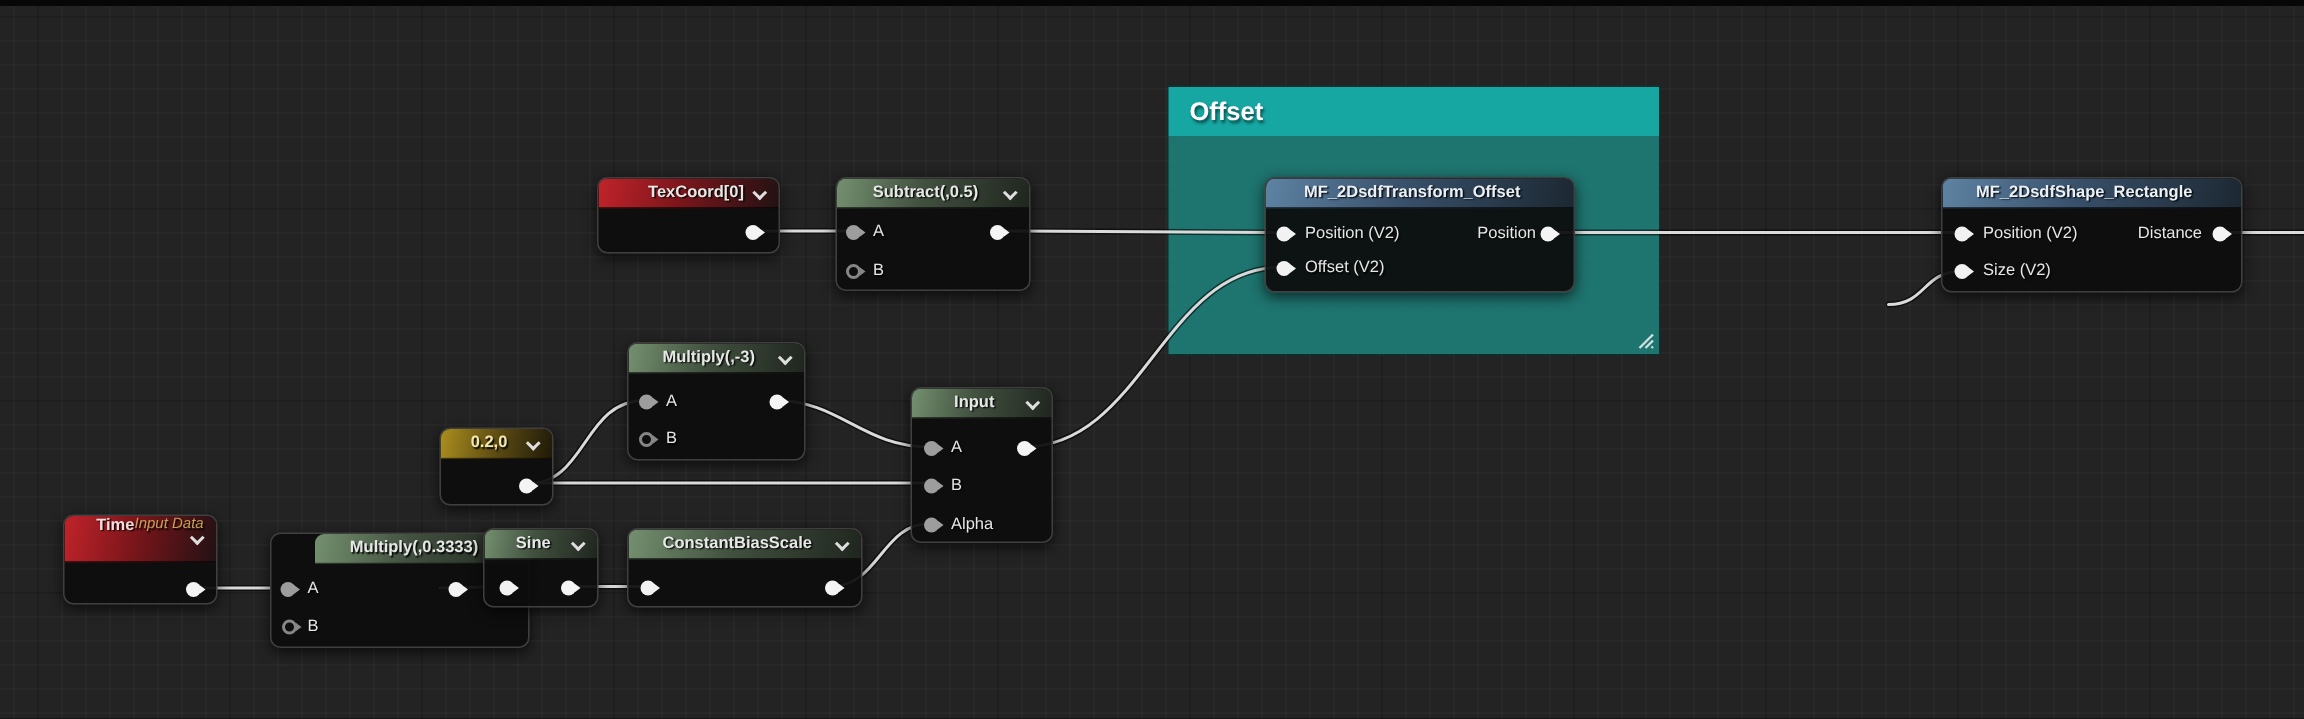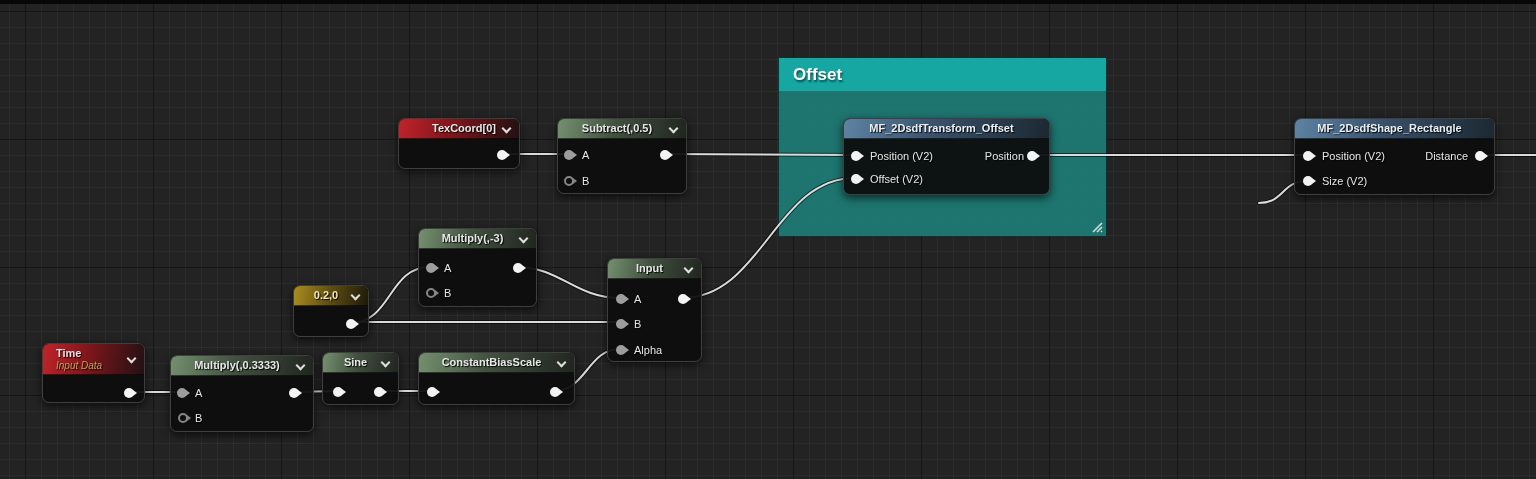--- a/index.html
+++ b/index.html
@@ -36,21 +36,21 @@
   .nhdr{height:19px;border-radius:6px 6px 0 0;display:flex;align-items:center;justify-content:center;
         position:relative;border-bottom:1px solid rgba(0,0,0,.6);}
   .ntitle{font-size:11px;font-weight:bold;color:#e6e8e6;text-shadow:1px 1px 1px rgba(0,0,0,.95);
           line-height:1;white-space:nowrap;padding:0 16px 0 6px;}
   .hdr-red{background:linear-gradient(100deg,#c1232a 0%,#7c161b 45%,#221113 100%);padding-left:20px;}
   .hdr-green{background:linear-gradient(100deg,#74906f 0%,#41503f 45%,#20261f 100%);}
   .hdr-yellow{background:linear-gradient(100deg,#ab8e1e 0%,#5d4c12 50%,#1f1a08 100%);}
   .hdr-blue{background:linear-gradient(100deg,#5e83a3 0%,#38506a 45%,#1c2832 100%);}
   .hdr-yellow .ntitle{color:#f2e8b0;}
   .hdr-blue .ntitle{color:#eaf0f5;}
-  .hdr-time{height:30px;flex-direction:column;align-items:flex-start;justify-content:center;padding-left:13px;}
+  .hdr-time{height:30px;flex-direction:row;align-items:flex-start;justify-content:center;padding-left:13px;}
   .nsub{font-size:10px;font-style:italic;color:#c89f56;line-height:1.15;text-shadow:1px 1px 1px rgba(0,0,0,.9);}
   .hdr-time .ntitle{padding:0;line-height:1.15;color:#f3dcdc;}
 
   .chev{position:absolute;right:7px;top:50%;width:11px;height:10px;transform:translateY(-50%);cursor:pointer;}
   .chev::before{content:"";position:absolute;left:2px;top:1px;width:5px;height:5px;
         border-right:2px solid #dfdfdf;border-bottom:2px solid #dfdfdf;transform:rotate(45deg);}
 
   
   .pin{position:absolute;width:10px;height:10px;border-radius:50%;transform:translate(-50%,-50%);z-index:4;cursor:crosshair;}
   .pin::after{content:"";position:absolute;left:9px;top:50%;transform:translateY(-50%);
@@ -212,21 +212,21 @@
 
   <div class="node" style="left:42px;top:343px;width:101px;height:58px;">
     <div class="nhdr hdr-red hdr-time">
       <span class="ntitle">Time</span>
       <span class="nsub">Input Data</span>
       <span class="chev"></span>
     </div>
     <span class="pin out" style="left:86px;top:49px;"></span>
   </div>
 
-  <div class="node" style="left:170px;top:355px;width:142px;height:75px;">
+  <div class="node" style="left:180px;top:355px;width:142px;height:75px;padding-left:29px;">
     <div class="nhdr hdr-green">
       <span class="ntitle">Multiply(,0.3333)</span>
       <span class="chev"></span>
     </div>
     <span class="pin infill" style="left:11px;top:37px;"></span>
     <span class="plabel" style="left:24px;top:37px;">A</span>
     <span class="pin out" style="left:123px;top:37px;"></span>
     <span class="pin hollow" style="left:12px;top:62px;"></span>
     <span class="plabel" style="left:24px;top:62px;">B</span>
   </div>

